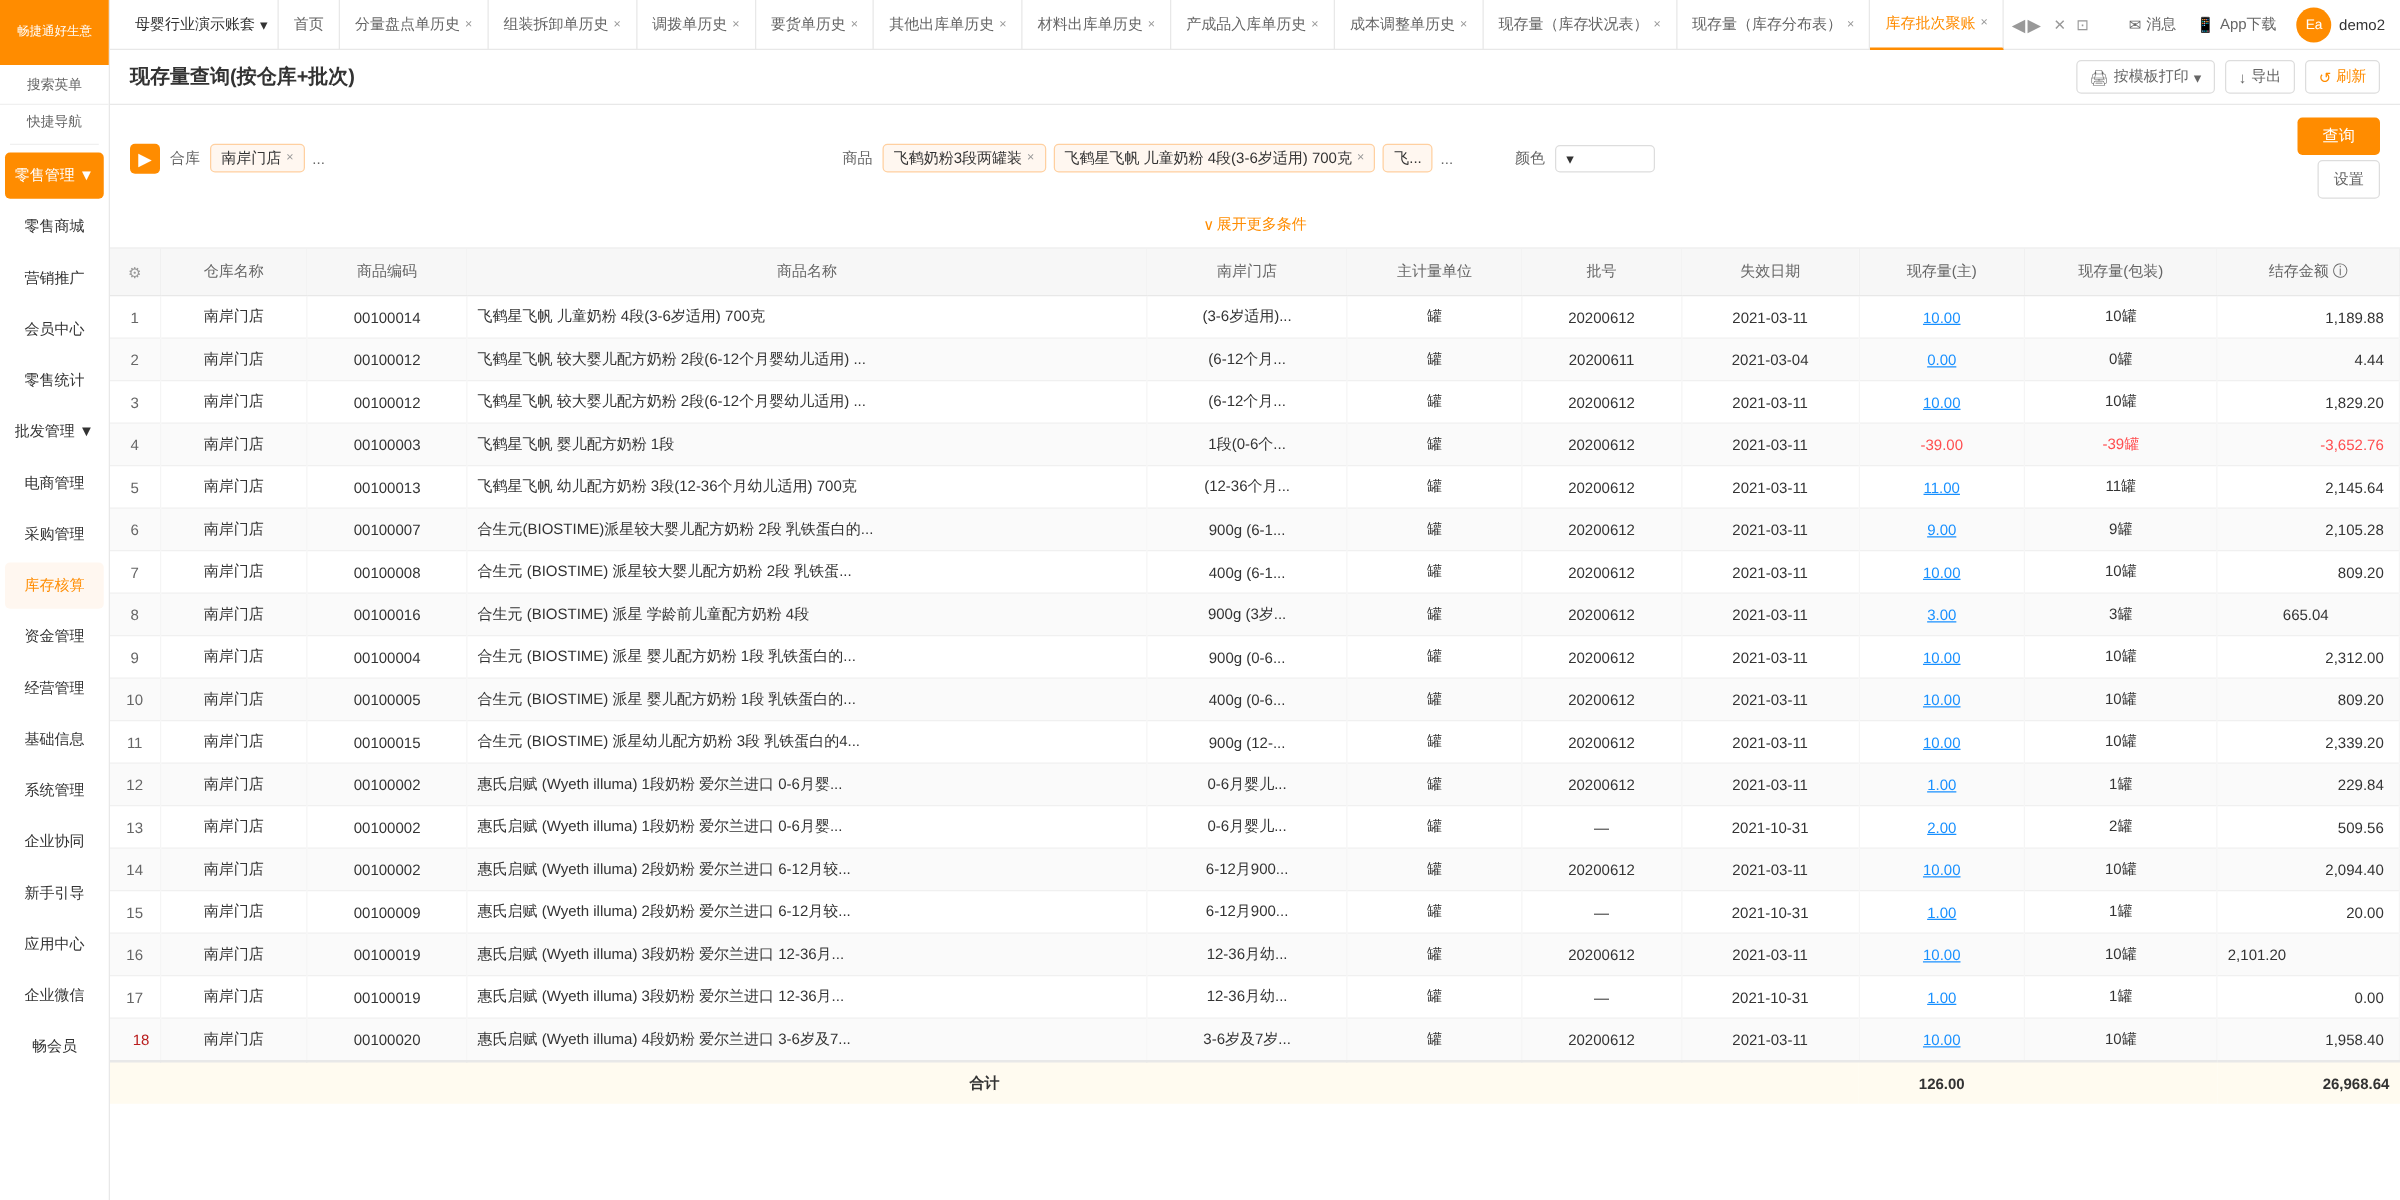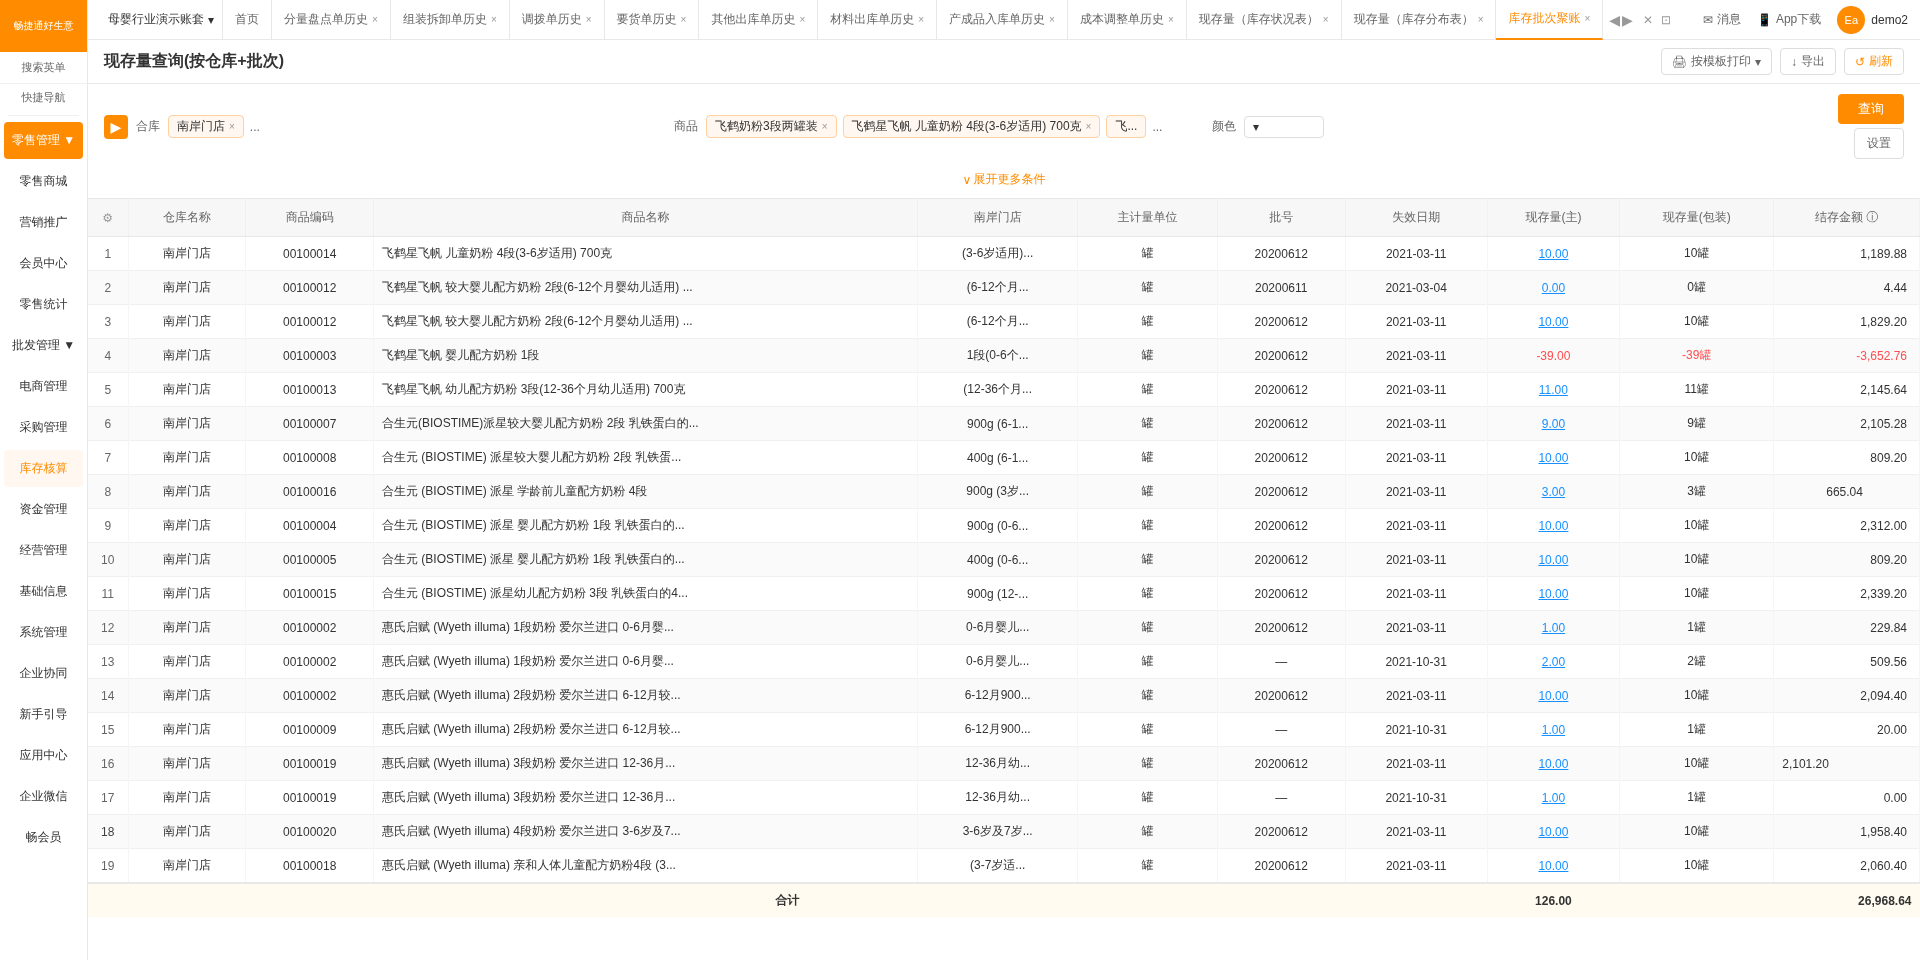--- a/index.html
+++ b/index.html
@@ -508,44 +508,31 @@
     <td class="text-left" style="max-width:300px;overflow:hidden;text-overflow:ellipsis;">惠氏启赋 (Wyeth illuma) 3段奶粉 爱尔兰进口 12-36月...</td>
     <td style="text-align:center;">12-36月幼...</td>
     <td style="text-align:center;">罐</td>
     <td style="text-align:center;">—</td>
     <td style="text-align:center;">2021-10-31</td>
     <td class="td-underline td-link" style="text-align:center;">1.00</td>
     <td class="" style="text-align:center;">1罐</td>
     <td class="" style="text-align:right;padding-right:12px;">0.00</td>
   </tr>
               <tr style="background: rgb(250, 250, 250);">
-    <td style="text-align:center;color:#404040;">18</td>
+    <td style="text-align:right;color:#b91c1c;">18</td>
     <td style="text-align:center;">南岸门店</td>
     <td style="text-align:center;">00100020</td>
     <td class="text-left" style="max-width:300px;overflow:hidden;text-overflow:ellipsis;">惠氏启赋 (Wyeth illuma) 4段奶粉 爱尔兰进口 3-6岁及7...</td>
     <td style="text-align:center;">3-6岁及7岁...</td>
     <td style="text-align:center;">罐</td>
     <td style="text-align:center;">20200612</td>
     <td style="text-align:center;">2021-03-11</td>
     <td class="td-underline td-link" style="text-align:center;">10.00</td>
     <td class="" style="text-align:center;">10罐</td>
     <td class="" style="text-align:right;padding-right:12px;">1,958.40</td>
-  </tr>
-              <tr style="background: rgb(255, 255, 255);">
-    <td style="text-align:center;color:#666;">19</td>
-    <td style="text-align:center;">南岸门店</td>
-    <td style="text-align:center;">00100018</td>
-    <td class="text-left" style="max-width:300px;overflow:hidden;text-overflow:ellipsis;">惠氏启赋 (Wyeth illuma) 亲和人体儿童配方奶粉4段 (3...</td>
-    <td style="text-align:center;">(3-7岁适...</td>
-    <td style="text-align:center;">罐</td>
-    <td style="text-align:center;">20200612</td>
-    <td style="text-align:center;">2021-03-11</td>
-    <td class="td-underline td-link" style="text-align:center;">10.00</td>
-    <td class="" style="text-align:center;">10罐</td>
-    <td class="" style="text-align:right;padding-right:12px;">2,060.40</td>
   </tr>
             </tbody>
           <tfoot>
             <tr class="footer-row">
               <td colspan="8" style="text-align:center;font-weight:bold;">合计</td>
               <td style="text-align:center;font-weight:bold;">126.00</td>
               <td></td>
               <td style="text-align:right;font-weight:bold;">26,968.64</td>
             </tr>
           </tfoot>

